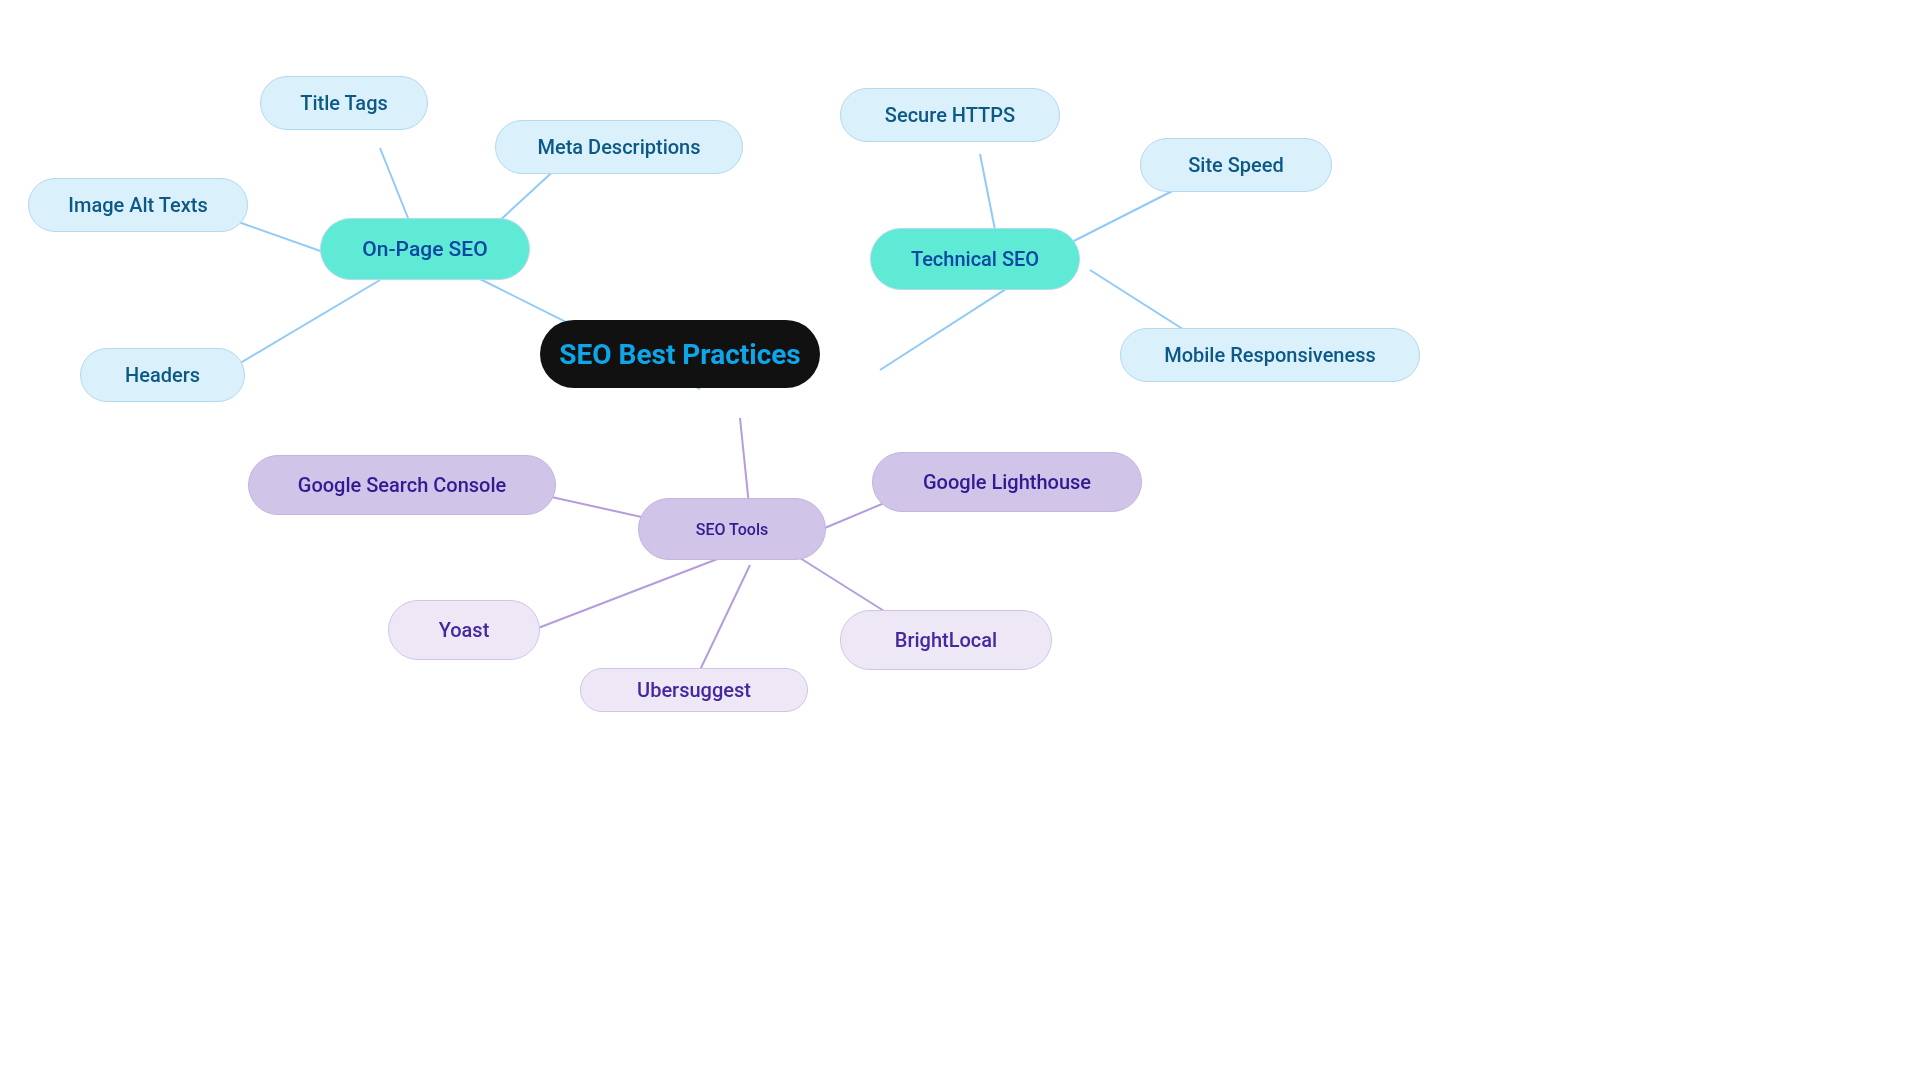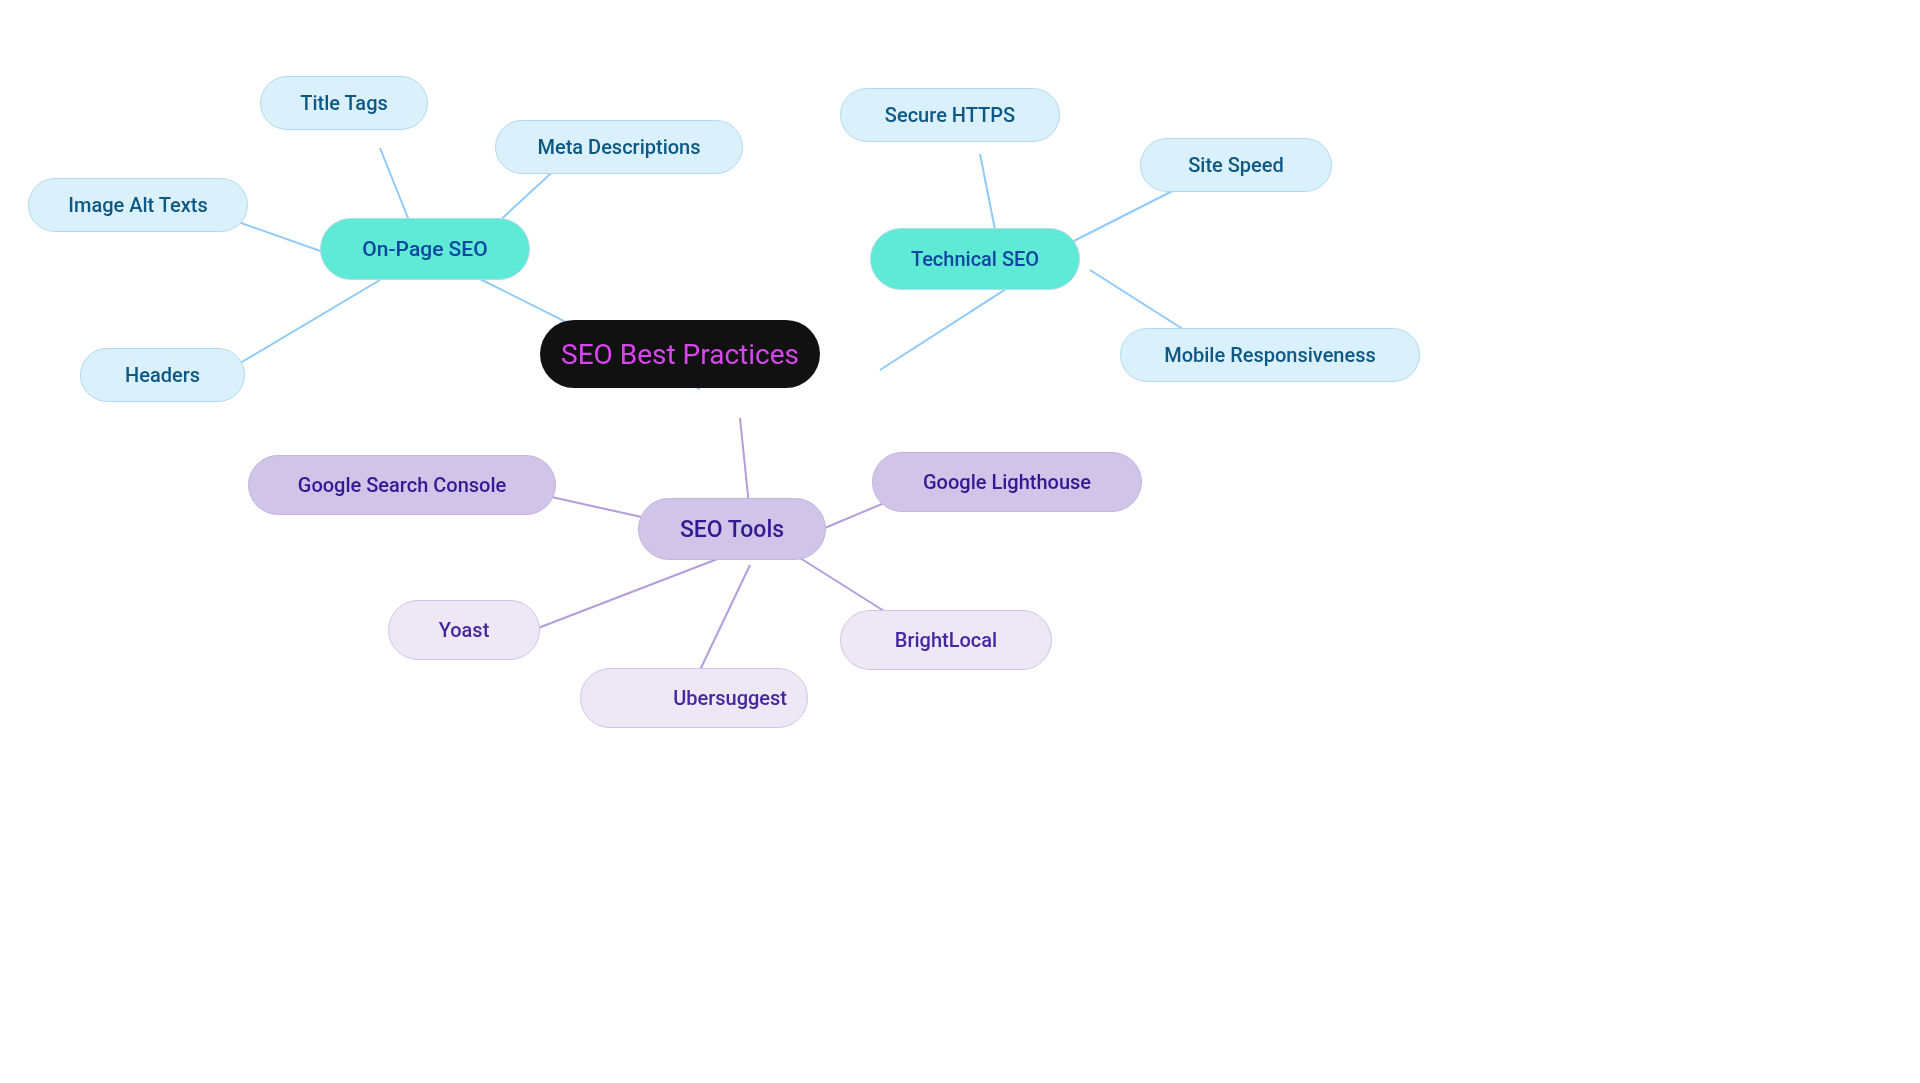--- a/index.html
+++ b/index.html
@@ -25,23 +25,23 @@
       justify-content: center;
       border-radius: 50px;
       text-align: center;
       font-size: 22px;
       font-weight: 500;
       cursor: default;
       white-space: nowrap;
     }
     .node-center {
       background: #111111;
-      color: #d946ef;
+      color: #0ea5e9;
       font-size: 28px;
-      font-weight: 400;
+      font-weight: 700;
       padding: 26px 50px;
       border-radius: 50px;
     }
     .node-blue-dark {
       background: #5eead4;
       color: #0d47a1;
       border: 1.5px solid #b3d9f0;
     }
     .node-blue-light {
       background: #daf0fb;
@@ -128,35 +128,35 @@
 </div>
 
 <div class="node node-blue-light" style="left: 1140px; top: 138px; width: 192px; height: 54px; font-size: 20px; padding: 0 20px;">
   <span>Site Speed</span>
 </div>
 
 <div class="node node-blue-light" style="left: 1120px; top: 328px; width: 300px; height: 54px; font-size: 20px; padding: 8px 20px;">
   <span>Mobile Responsiveness</span>
 </div>
 
-<div class="node node-purple-dark" style="left: 638px; top: 498px; width: 188px; height: 62px; font-size: 23px; padding: 10px 24px;">
+<div class="node node-purple-dark" style="left: 638px; top: 498px; width: 188px; height: 62px; font-size: 16px; padding: 10px 24px;">
   <span>SEO Tools</span>
 </div>
 
 <div class="node node-purple-dark" style="left: 248px; top: 455px; width: 308px; height: 60px; font-size: 20px; padding: 8px 20px;">
   <span>Google Search Console</span>
 </div>
 
 <div class="node node-purple-dark" style="left: 872px; top: 452px; width: 270px; height: 60px; font-size: 20px; padding: 8px 20px;">
   <span>Google Lighthouse</span>
 </div>
 
 <div class="node node-purple-light" style="left: 388px; top: 600px; width: 152px; height: 60px; font-size: 20px; padding: 8px 20px;">
   <span>Yoast</span>
 </div>
 
-<div class="node node-purple-light" style="left: 580px; top: 668px; width: 228px; height: 60px; font-size: 20px; padding: 8px 20px; justify-content: flex-end;">
+<div class="node node-purple-light" style="left: 580px; top: 668px; width: 228px; height: 44px; font-size: 20px; padding: 8px 20px;">
   <span>Ubersuggest</span>
 </div>
 
 <div class="node node-purple-light" style="left: 840px; top: 610px; width: 212px; height: 60px; font-size: 20px; padding: 8px 20px;">
   <span>BrightLocal</span>
 </div>
 
 </body></html>

